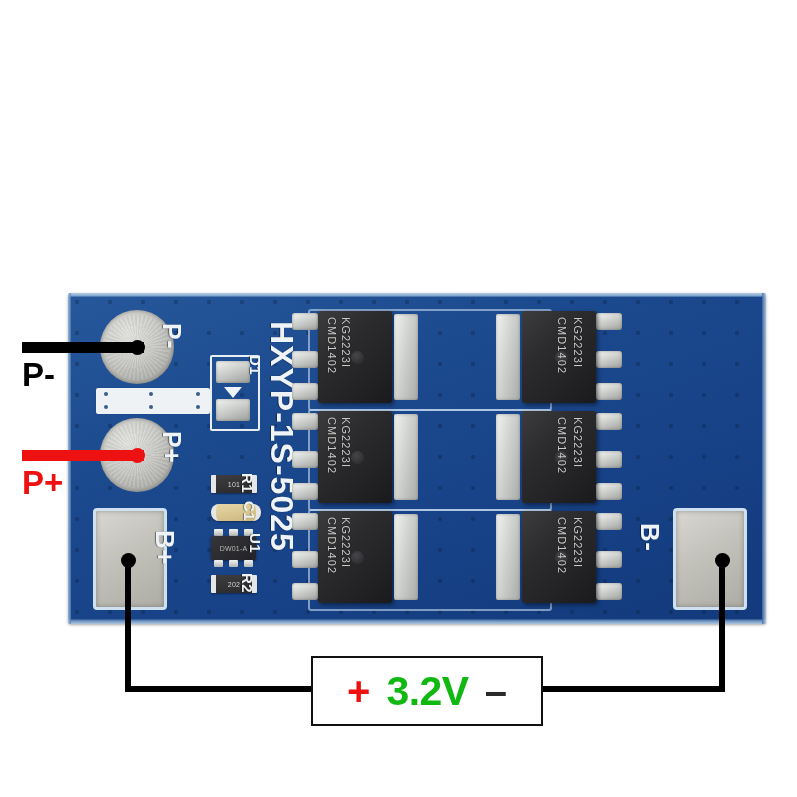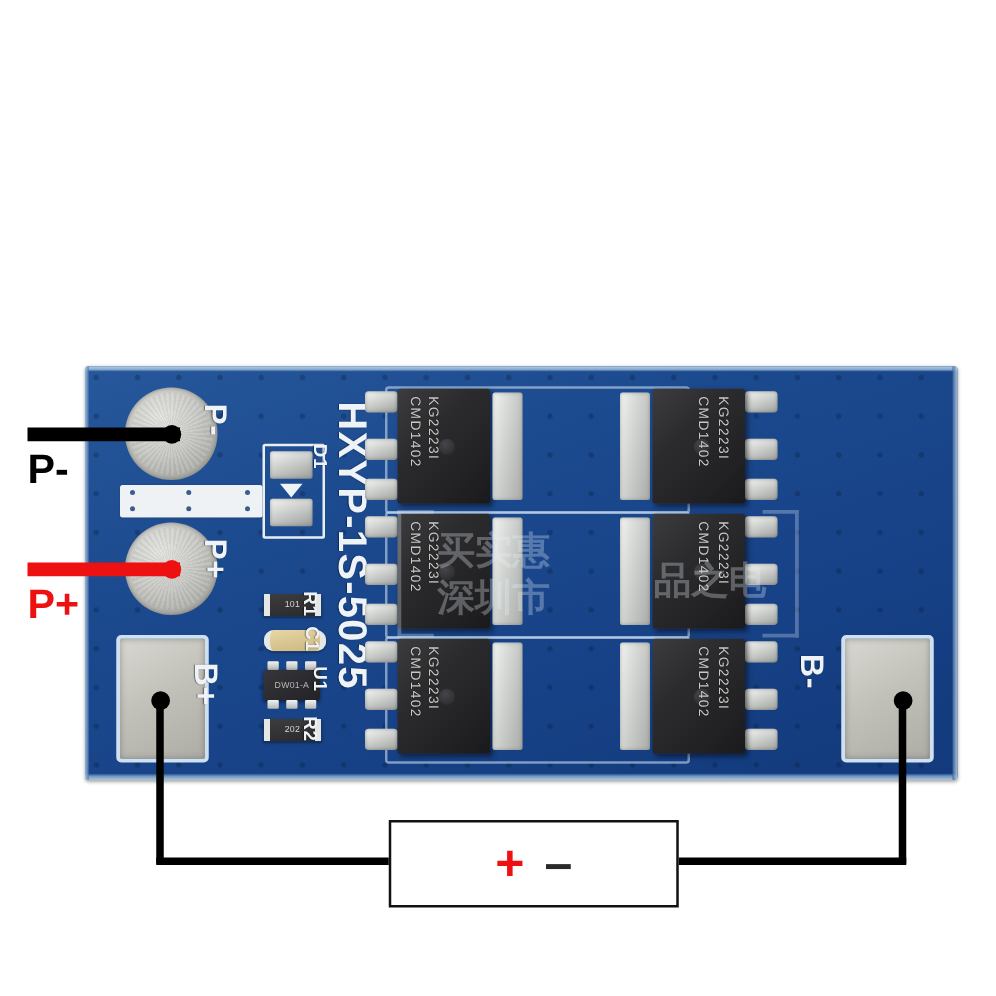--- a/index.html
+++ b/index.html
@@ -426,42 +426,36 @@
       <div class="mos-lead" style="left:100px; top:40px;"></div>
       <div class="mos-lead" style="left:100px; top:72px;"></div>
       <div class="mos-tab" style="left:0; right:auto;"></div>
       <div class="mos-body" style="left:26px;"></div>
       <div class="mos-mark" style="left:72px; top:6px;">CMD1402</div>
       <div class="mos-mark" style="left:88px; top:6px;">KG2223I</div>
     </div>
 
   </div>
 
-  <div class="watermark">
-    <div class="wm-bracket" style="left:0; top:6px; width:26px; height:96px; border-right:none;"></div>
-    <div class="wm-bracket" style="left:292px; top:6px; width:26px; height:96px; border-left:none;"></div>
-    <div class="wm-text" style="left:32px; top:18px; font-size:30px;">买实惠</div>
-    <div class="wm-text" style="left:32px; top:56px; font-size:30px;">深圳市</div>
-    <div class="wm-text" style="left:205px; top:42px; font-size:30px;">品之电</div>
-  </div>
 
   <div class="wire" style="left:22px; top:342px; width:122px; height:11px;"></div>
   <div class="dot" style="left:130px; top:340px;"></div>
   <div class="callout-label callout-black" style="left:22px; top:358px;">P-</div>
 
   <div class="wire wire-red" style="left:22px; top:450px; width:122px; height:11px;"></div>
   <div class="dot dot-red" style="left:130px; top:448px;"></div>
   <div class="callout-label callout-red" style="left:22px; top:466px;">P+</div>
 
   <div class="dot" style="left:121px; top:553px;"></div>
   <div class="wire" style="left:125px; top:560px; width:6px; height:131px;"></div>
   <div class="wire" style="left:125px; top:686px; width:190px; height:6px;"></div>
 
   <div class="dot" style="left:715px; top:553px;"></div>
   <div class="wire" style="left:719px; top:560px; width:6px; height:131px;"></div>
   <div class="wire" style="left:539px; top:686px; width:186px; height:6px;"></div>
 
   <div class="batt-box">
     <span class="batt-plus">+</span>
+    <span class="batt-volt">3.2V</span>
     <span class="batt-minus">–</span>
   </div>
 
 </div>
 
 </body></html>

